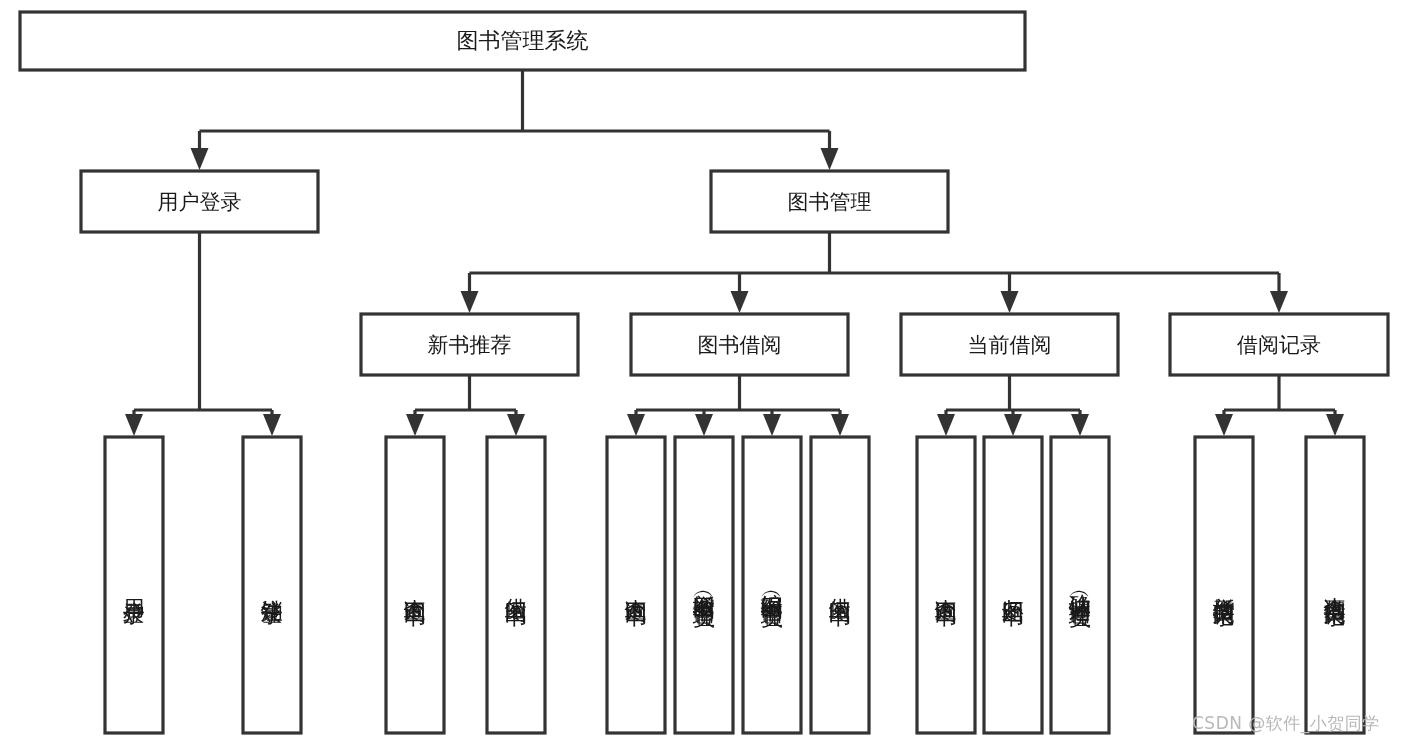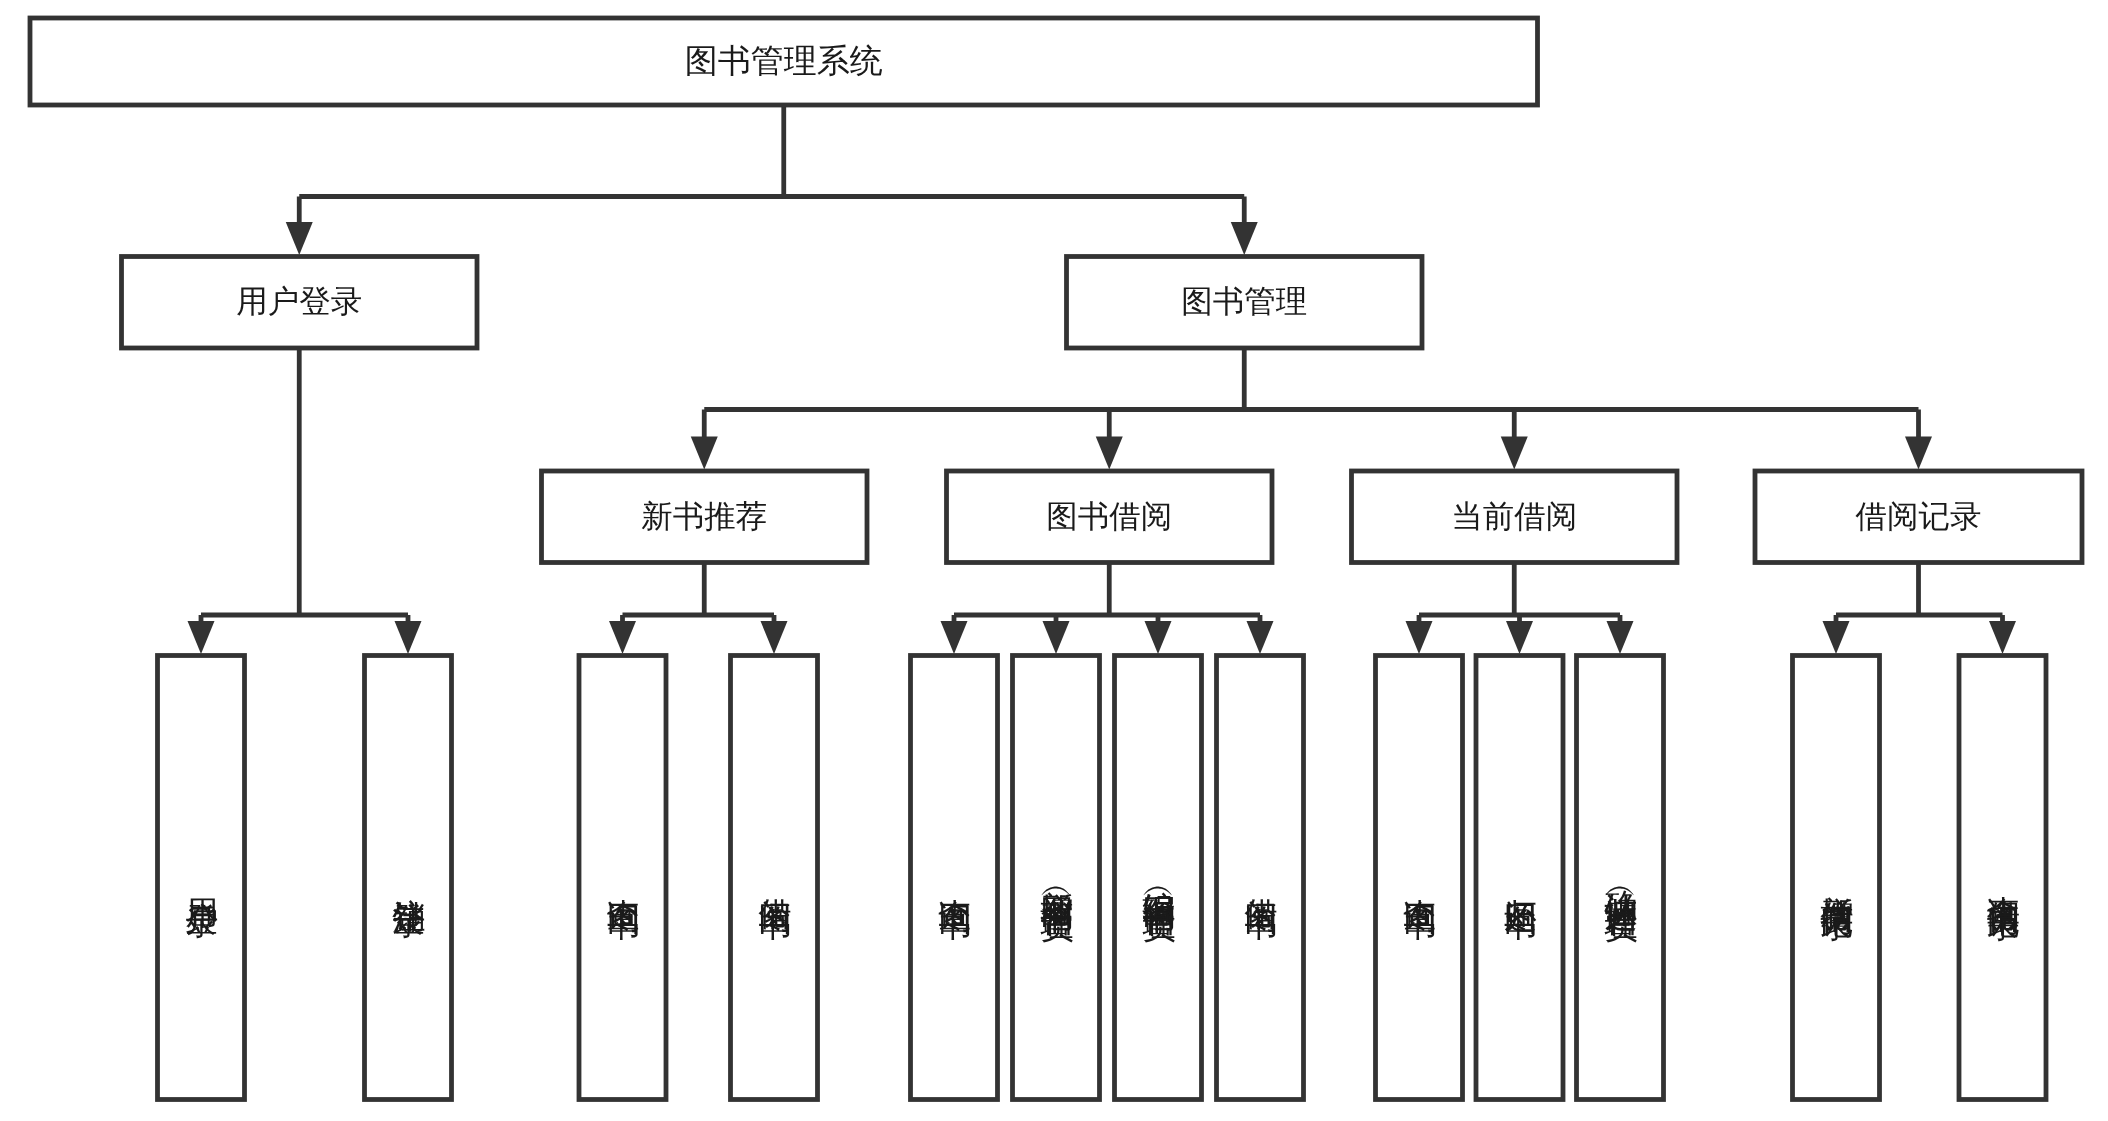--- a/index.html
+++ b/index.html
@@ -180,13 +180,14 @@
       <div class="vlabel" style="left: 675px; top: 437px; width: 58px; height: 296px;">新增图书（管理员）</div>
       <div class="vlabel" style="left: 743px; top: 437px; width: 58px; height: 296px;">编辑图书（管理员）</div>
       <div class="vlabel" style="left: 811px; top: 437px; width: 58px; height: 296px;">借阅图书</div>
       <div class="vlabel" style="left: 917px; top: 437px; width: 58px; height: 296px;">查询图书</div>
       <div class="vlabel" style="left: 984px; top: 437px; width: 58px; height: 296px;">归还图书</div>
       <div class="vlabel" style="left: 1051px; top: 437px; width: 58px; height: 296px;">确认归还（管理员）</div>
       <div class="vlabel" style="left: 1195px; top: 437px; width: 58px; height: 296px;">新增借阅记录</div>
       <div class="vlabel" style="left: 1306px; top: 437px; width: 58px; height: 296px;">查询借阅记录</div>
     </div>
 
+  <div class="watermark">CSDN @软件_小贺同学</div>
 </div>
 
 </body></html>

